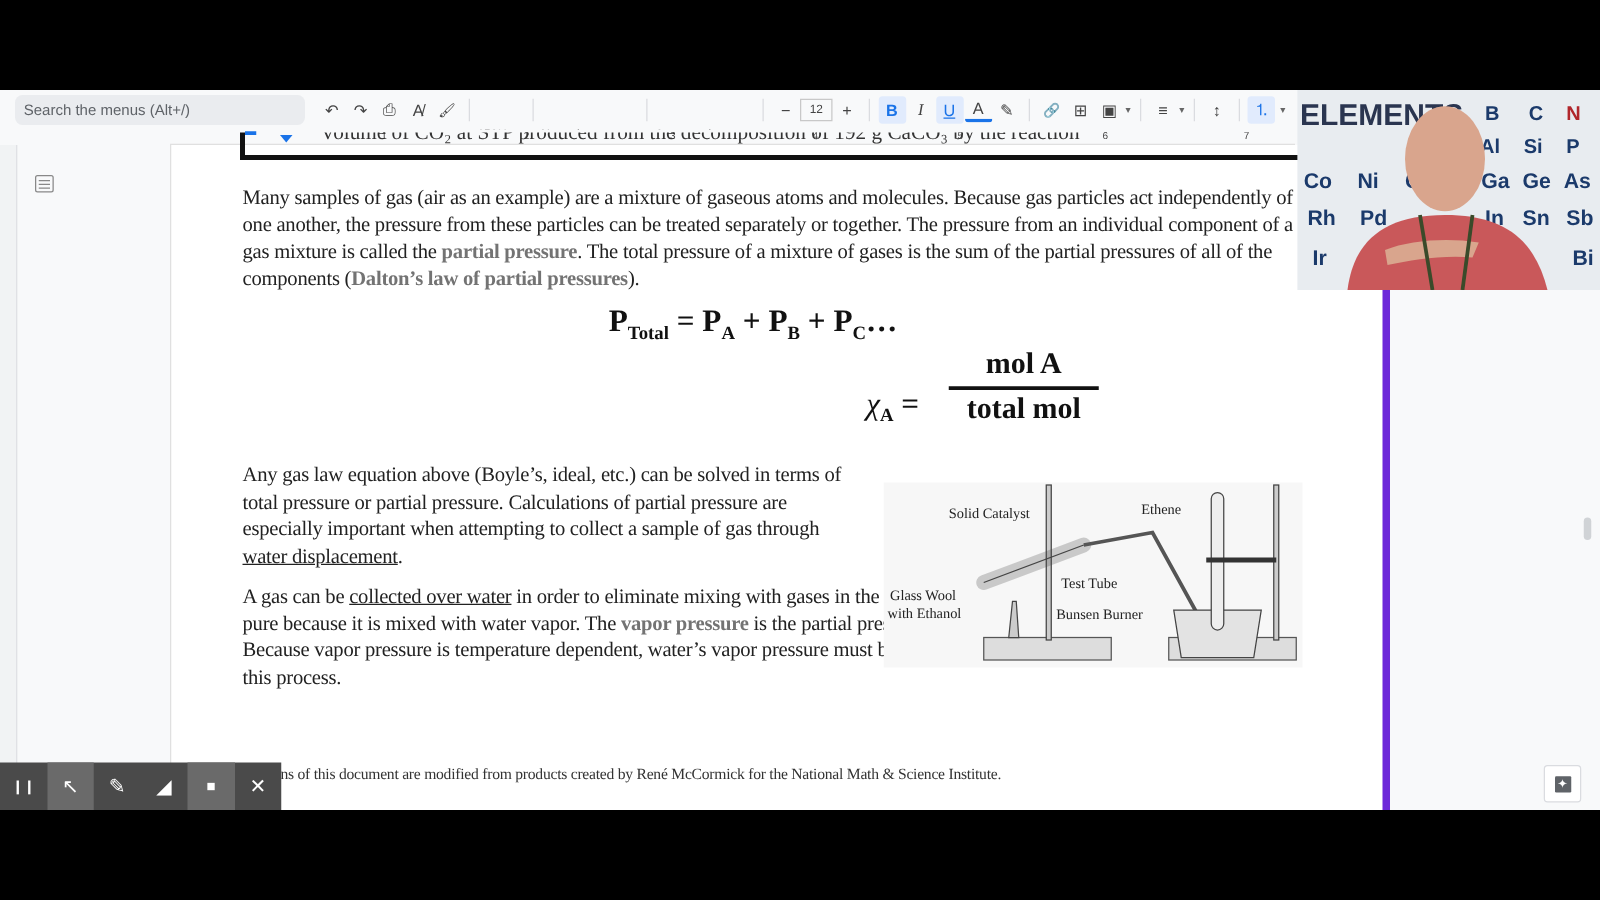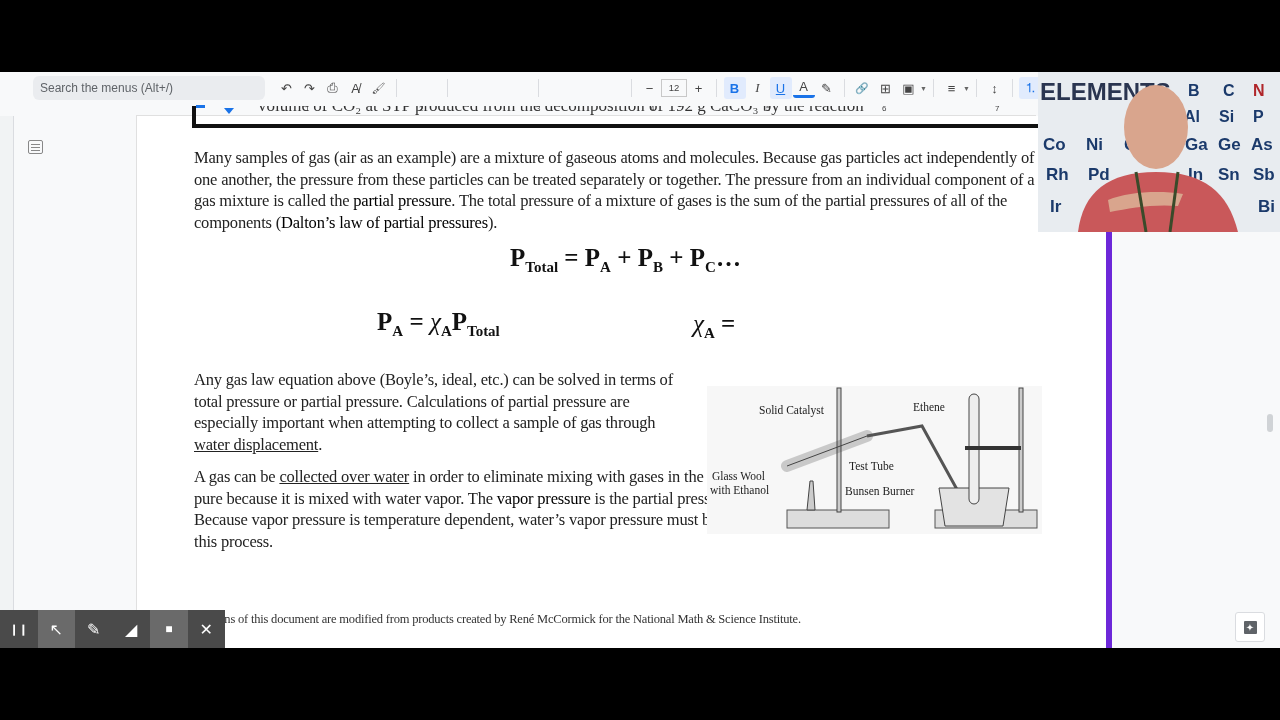--- a/index.html
+++ b/index.html
@@ -1,38 +1,38 @@
 <!DOCTYPE html>
 <html><head>
 <meta charset="utf-8">
 <style>
   * { box-sizing: border-box; margin: 0; padding: 0; }
   html, body { width: 1280px; height: 720px; background: #000; overflow: hidden; font-family: "Liberation Sans", sans-serif; }
   .screen { position: absolute; left: 0; top: 72px; width: 1280px; height: 576px; background: #f8f9fa; overflow: hidden; }
-  .toolbar { position: absolute; left: 0; top: 0; width: 1280px; height: 32px; background: #f8f9fa; display: flex; align-items: center; padding-left: 33px; }
+  .toolbar { position: absolute; left: 0; top: 0; width: 1280px; height: 32px; background: #f8f9fa; display: flex; align-items: center; padding-left: 12px; }
   .search { width: 232px; height: 24px; background: #eaecef; border-radius: 6px; display: flex; align-items: center; padding-left: 7px; font-size: 12px; color: #5f6368; }
   .tb-group { display: flex; align-items: center; }
   .tb-btn { width: 22px; height: 22px; display: flex; align-items: center; justify-content: center; font-size: 13px; color: #444; margin: 0 0.5px; border-radius: 3px; }
   .tb-btn.active { background: #e1ebfd; color: #1a73e8; }
   .tb-sep { width: 1px; height: 18px; background: #dadce0; margin: 0 6px; }
   .tb-drop { display: flex; align-items: center; font-size: 9.5px; color: #444; margin-top: 39px; }
   .caret { font-size: 7px; color: #666; margin-left: 8px; }
   .fs-box { width: 26px; height: 18px; border: 1px solid #c8c8c8; text-align: center; font-size: 9.5px; line-height: 16px; color: #444; }
   .ruler { position: absolute; left: 136px; top: 32px; width: 900px; height: 12px; background: #f8f9fa; border-bottom: 1px solid #e0e0e0; font-size: 8px; color: #444; }
   .ruler span { position: absolute; top: 0; }
   .left-rail { position: absolute; left: 0; top: 44px; width: 14px; height: 532px; background: #f1f3f4; border-right: 1px solid #dadce0; }
   .left-panel { position: absolute; left: 14px; top: 44px; width: 122px; height: 532px; background: #f8f9fa; }
   .outline-icon { position: absolute; left: 14px; top: 24px; width: 15px; height: 14px; border: 1px solid #888; border-radius: 2px; }
   .outline-icon i { position: absolute; left: 2px; right: 2px; height: 1px; background: #888; }
   .page { position: absolute; left: 136px; top: 44px; width: 976px; height: 532px; background: #fff; border-left: 1px solid #e0e0e0; border-right: 6px solid #6d28d9; font-family: "Liberation Serif", serif; color: #222; }
   .right-panel { position: absolute; left: 1112px; top: 44px; width: 168px; height: 532px; background: #f8f9fa; }
   .boxtop { position: absolute; left: 55px; top: -10px; width: 860px; height: 22px; border-left: 4px solid #111; border-bottom: 4px solid #111; overflow: hidden; }
   .boxtop span { position: absolute; left: 62px; top: -10px; font-size: 17px; color: #333; white-space: nowrap; }
   .para { position: absolute; font-size: 16.5px; line-height: 21.7px; color: #222; letter-spacing: -0.2px; }
-  .para b { font-weight: normal; color: #000000; }
+  .para b { font-weight: bold; color: #737373; }
   .para u { }
   .eq { position: absolute; font-family: "Liberation Serif", serif; font-weight: bold; font-size: 25px; color: #111; white-space: nowrap; }
   .eq sub { font-size: 15px; vertical-align: -6px; }
   .eq .chi { font-style: italic; font-weight: normal; }
   .frac { position: absolute; display: flex; flex-direction: column; align-items: center; }
   .frac .num, .frac .den { font-family: "Liberation Serif", serif; font-weight: bold; font-size: 24px; color: #111; }
   .frac .bar { width: 120px; height: 3px; background: #111; margin: 4px 0 2px; }
   .diagram { position: absolute; left: 570px; top: 270px; width: 335px; height: 148px; background: #f7f7f7; }
   .diagram text { font-family: "Liberation Serif", serif; font-size: 11.5px; fill: #222; }
   .footnote { position: absolute; left: 58px; font-size: 12.5px; color: #333; white-space: nowrap; letter-spacing: -0.2px; }
@@ -133,39 +133,39 @@
 
   <div class="page">
     <div class="boxtop">
       <span>volume of CO₂ at STP produced from the decomposition of 192 g CaCO₃ by the reaction</span>
     </div>
 
     <div class="para" style="left:57px;top:31px;width:850px;">
       <span>Many samples of gas (air as an example) are a mixture of gaseous atoms and molecules. Because gas particles act independently of one another, the pressure from these particles can be treated separately or together. The pressure from an individual component of a gas mixture is called the </span><b>partial pressure</b><span>. The total pressure of a mixture of gases is the sum of the partial pressures of all of the components (</span><b>Dalton’s law of partial pressures</b><span>).</span>
     </div>
 
-    <div class="eq" style="left:350px;top:128px;margin-left:23px;">
+    <div class="eq" style="left:350px;top:128px;">
       <span>P</span><sub>Total</sub>
       <span>=</span>
       <span>P</span><sub>A</sub>
       <span>+</span>
       <span>P</span><sub>B</sub>
       <span>+</span>
       <span>P</span><sub>C</sub><span>…</span>
     </div>
 
-    <div class="eq" style="left:240px;top:192px;">
-      <span>P</span><sub>A</sub>
-      <span>=</span>
-      <span class="chi">χ</span><sub style="font-weight:bold">A</sub><span>P</span><sub>Total</sub>
-    </div>
 
     <div class="eq" style="left:556px;top:194px;">
       <span class="chi">χ</span><sub>A</sub>
       <span>=</span>
+    </div>
+    <div class="frac" style="left:622px;top:162px;">
+      <div class="num">mol A</div>
+      <div class="bar"></div>
+      <div class="den">total mol</div>
     </div>
 
     <div class="para" style="left:57px;top:253px;width:490px;">
       <span>Any gas law equation above (Boyle’s, ideal, etc.) can be solved in terms of total pressure or partial pressure. Calculations of partial pressure are especially important when attempting to collect a sample of gas through </span><u>water displacement</u><span>.</span>
     </div>
 
     <div class="para" style="left:57px;top:350px;width:780px;">
       <span>A gas can be </span><u>collected over water</u><span> in order to eliminate mixing with gases in the air. The sample of collected gas is not pure because it is mixed with water vapor. The </span><b>vapor pressure</b><span> is the partial pressure of water and must be accounted for. Because vapor pressure is temperature dependent, water’s vapor pressure must be given when in calculation involving this process.</span>
     </div>
 

